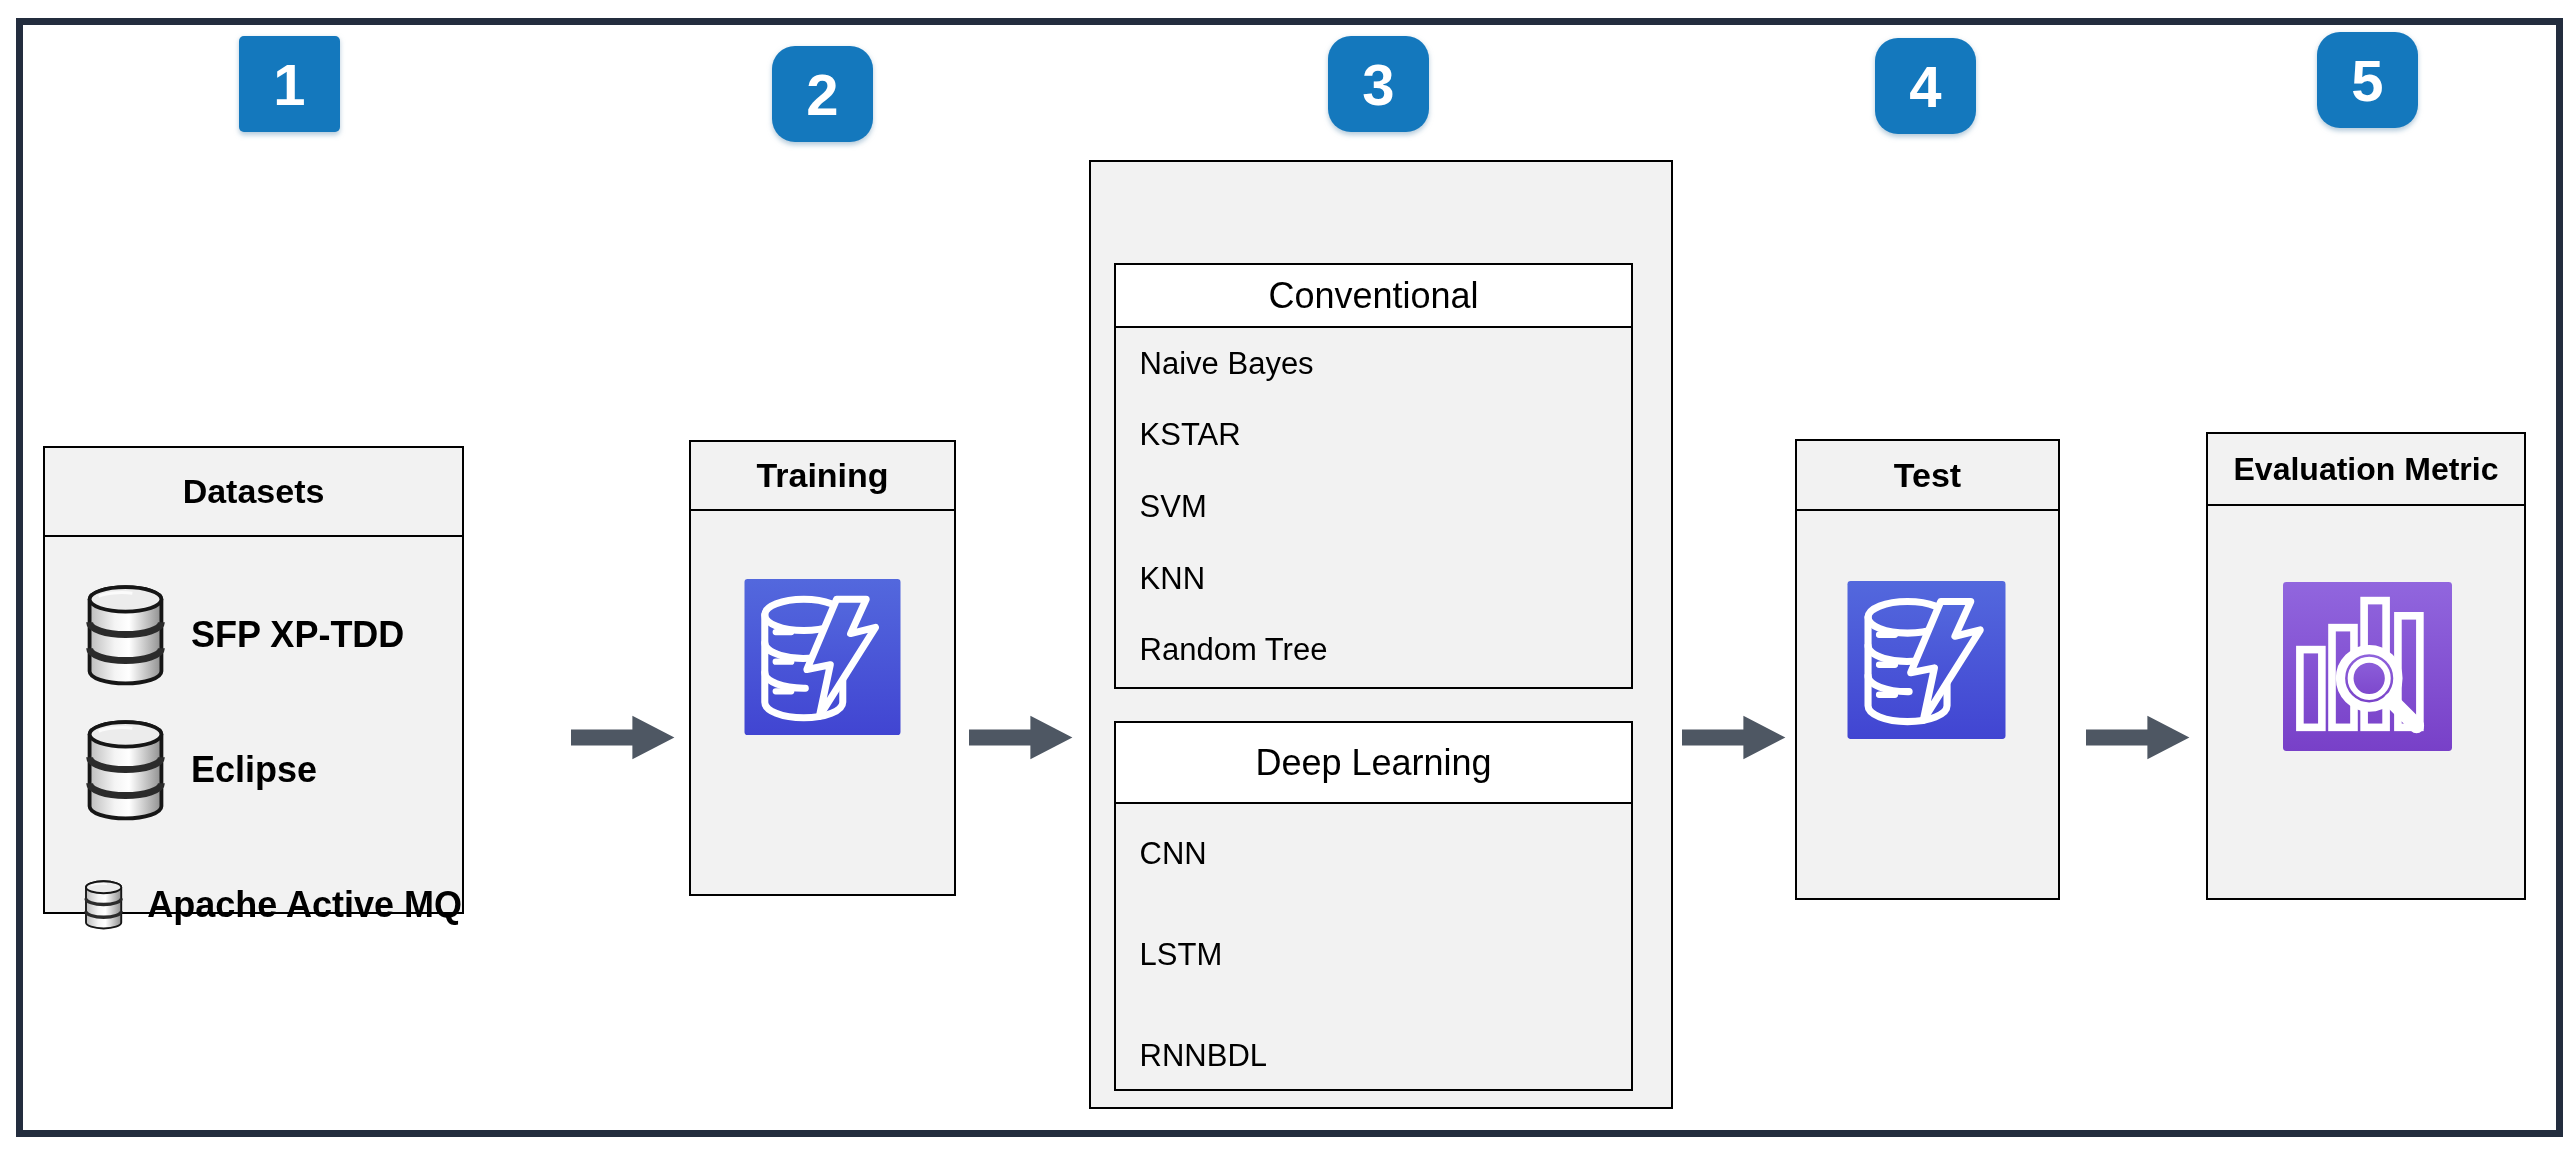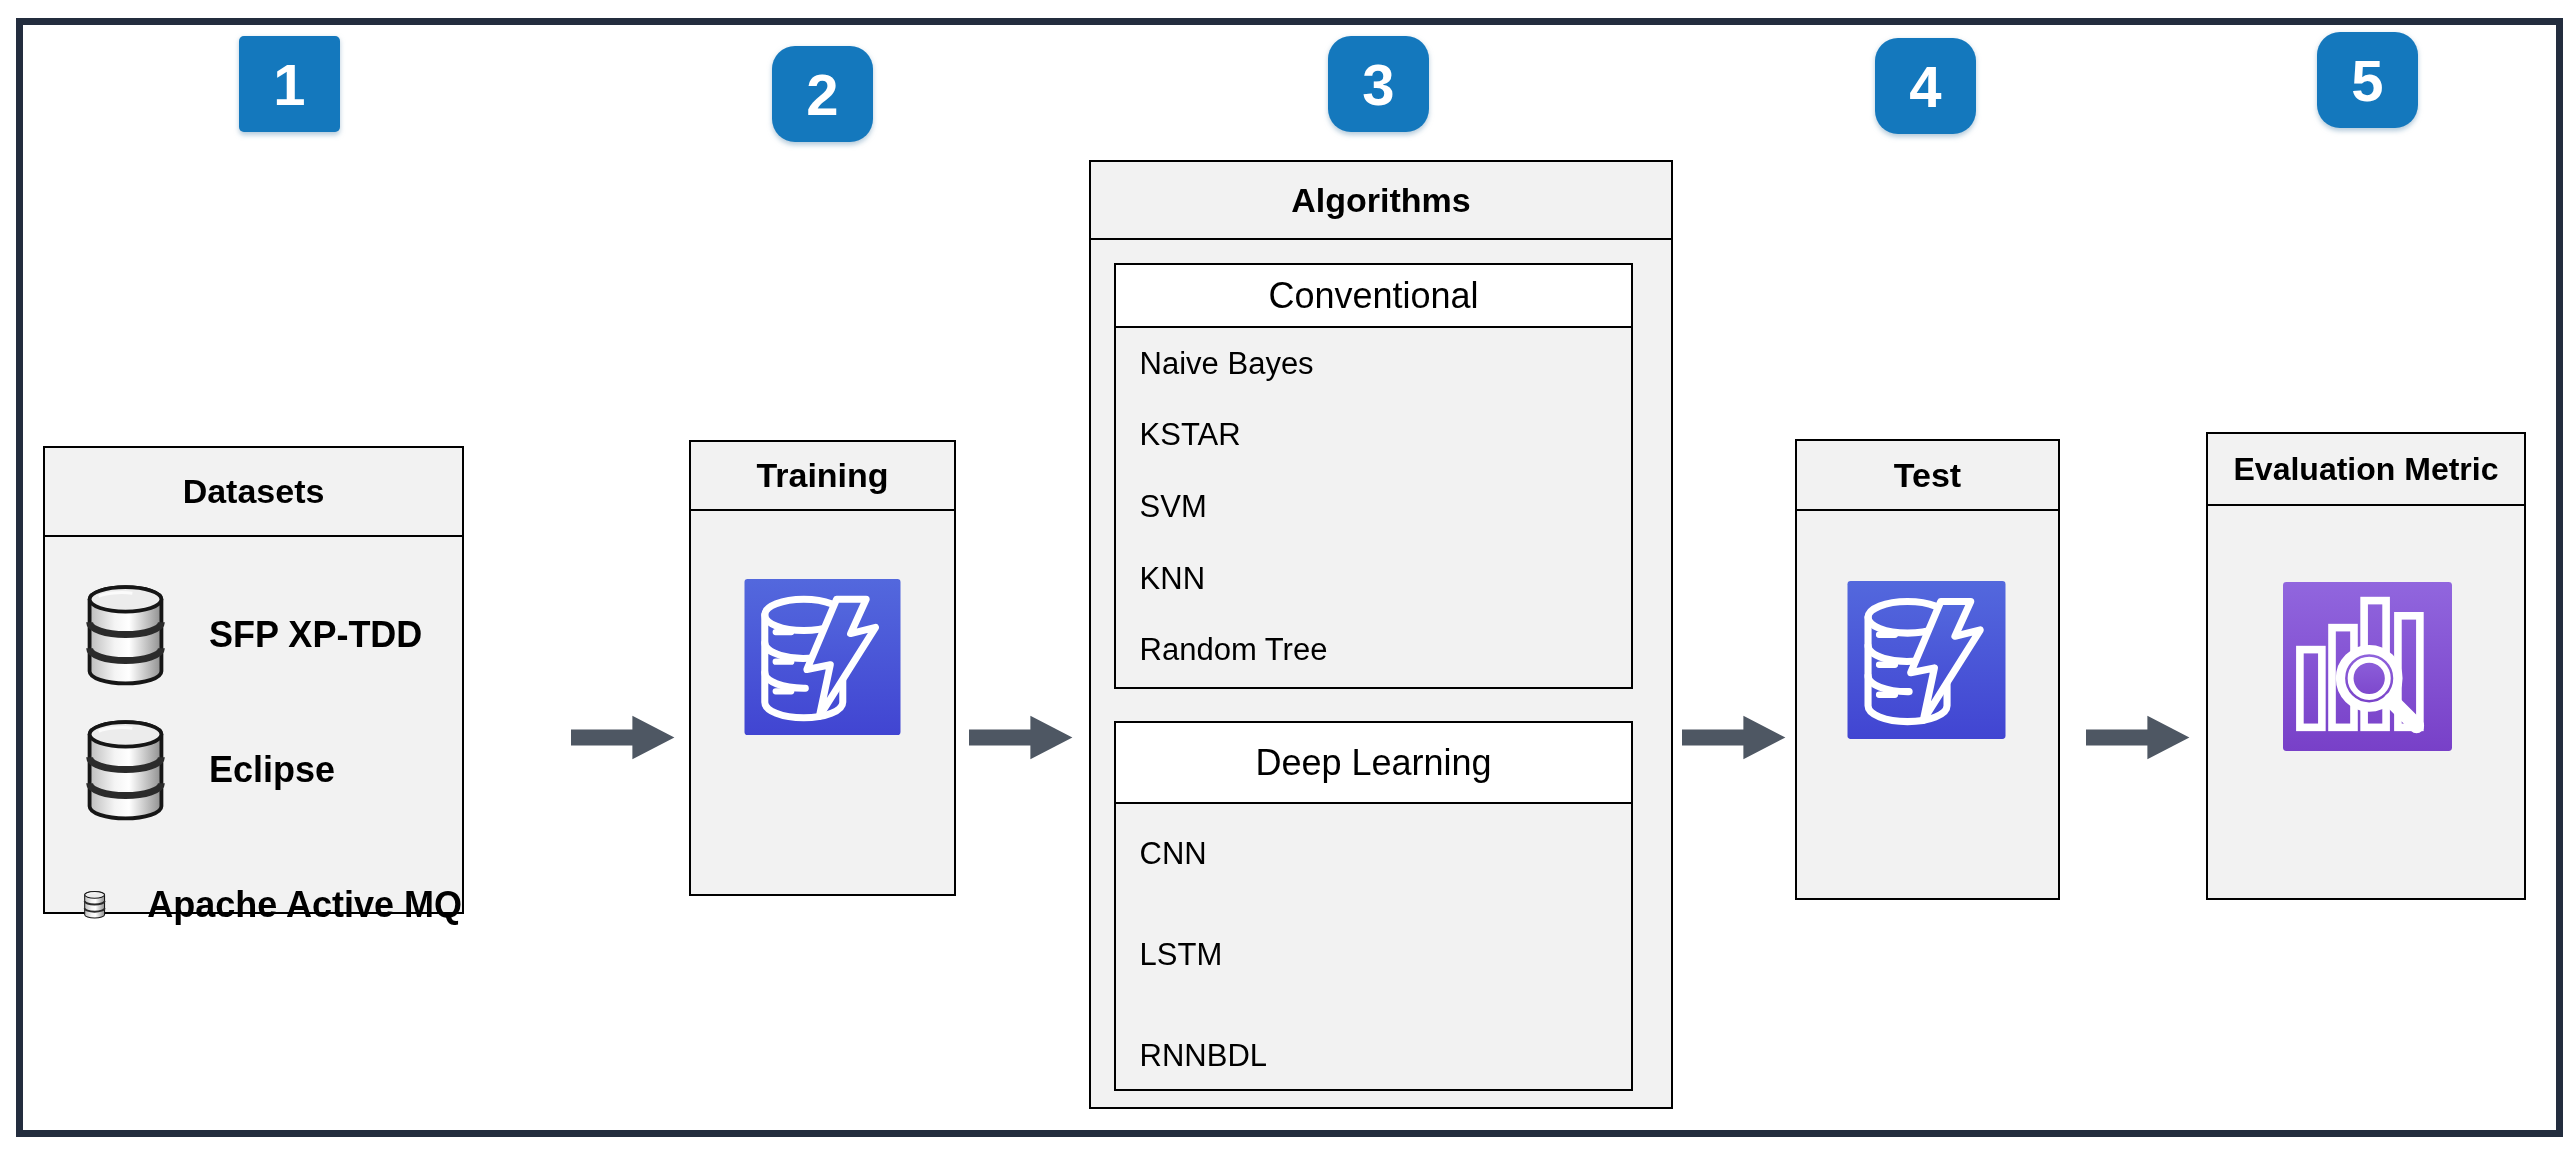--- a/index.html
+++ b/index.html
@@ -34,21 +34,21 @@
     border-bottom:2.4px solid #000;font-size:36px;font-weight:normal;box-sizing:border-box;
   }
   .algo-list{
     display:flex;flex-direction:column;justify-content:space-around;
     padding-left:14.6px;box-sizing:border-box;margin-left:9px;
   }
   .algo-list .li{font-size:31px;}
   .ds-rows{
     display:flex;flex-direction:column;gap:22px;padding:41px 0 0 38px;box-sizing:border-box;
   }
-  .ds-row{display:flex;align-items:center;gap:41px;height:113px;}
+  .ds-row{display:flex;align-items:center;gap:23px;height:113px;}
   .ds-label{font-size:36px;font-weight:bold;white-space:nowrap;}
   .icon-tile{position:absolute;display:block;}
   .arrow{position:absolute;width:105px;height:47px;}
 </style>
 </head>
 <body>
 
 <svg width="0" height="0" style="position:absolute">
   <defs>
     <linearGradient id="gCyl" x1="0" y1="0" x2="1" y2="0">
@@ -138,21 +138,20 @@
   <svg class="icon-tile" style="left:45px;top:137px" width="173" height="156" viewBox="0 0 100 100">
       <use href="#dbBolt"></use>
     </svg>
 </div>
 
 <svg class="arrow" style="left:969px;top:714px" viewBox="0 0 130 58">
     <use href="#blockArrow"></use>
   </svg>
 
 <div class="box" style="left:1089px;top:160px;width:584px;height:949px">
-  <div class="box-header" style="height:78px">Algorithms</div>
 
   <div class="panel" style="left:23px;top:101px;width:519px;height:426px">
     <div class="panel-header" style="height:63px">Conventional</div>
     <div class="algo-list" style="height:358px">
       <div class="li">Naive Bayes</div>
       <div class="li">KSTAR</div>
       <div class="li">SVM</div>
       <div class="li">KNN</div>
       <div class="li">Random Tree</div>
     </div>

